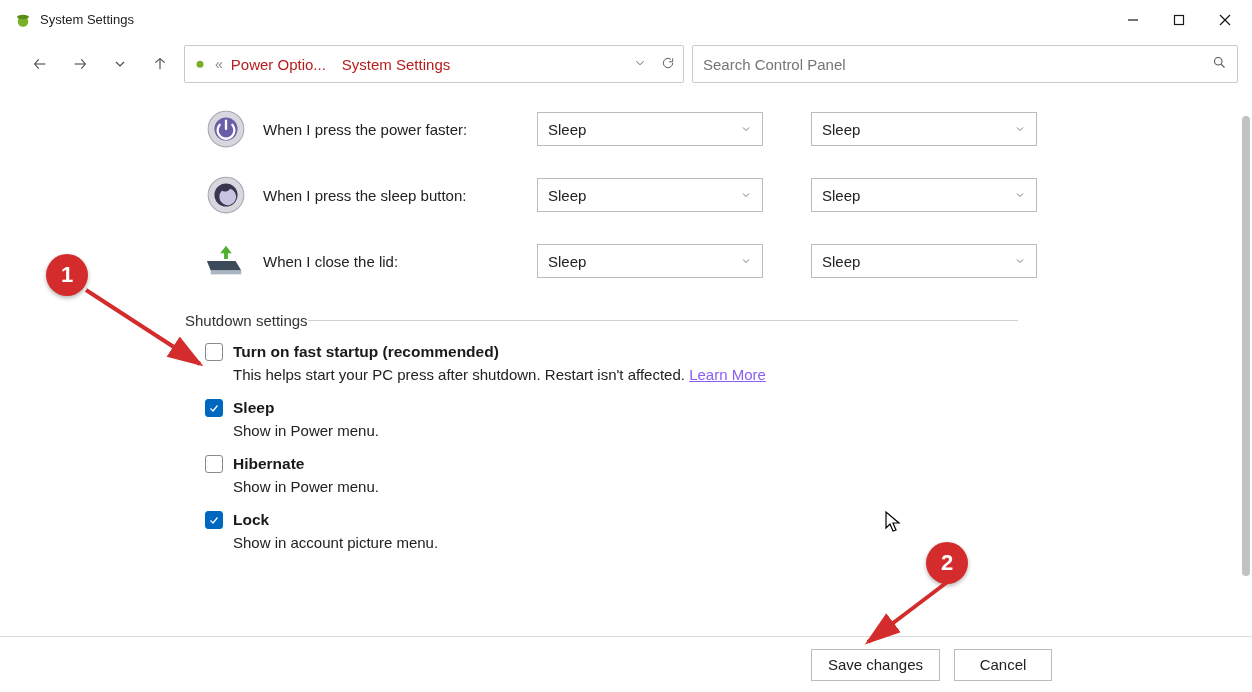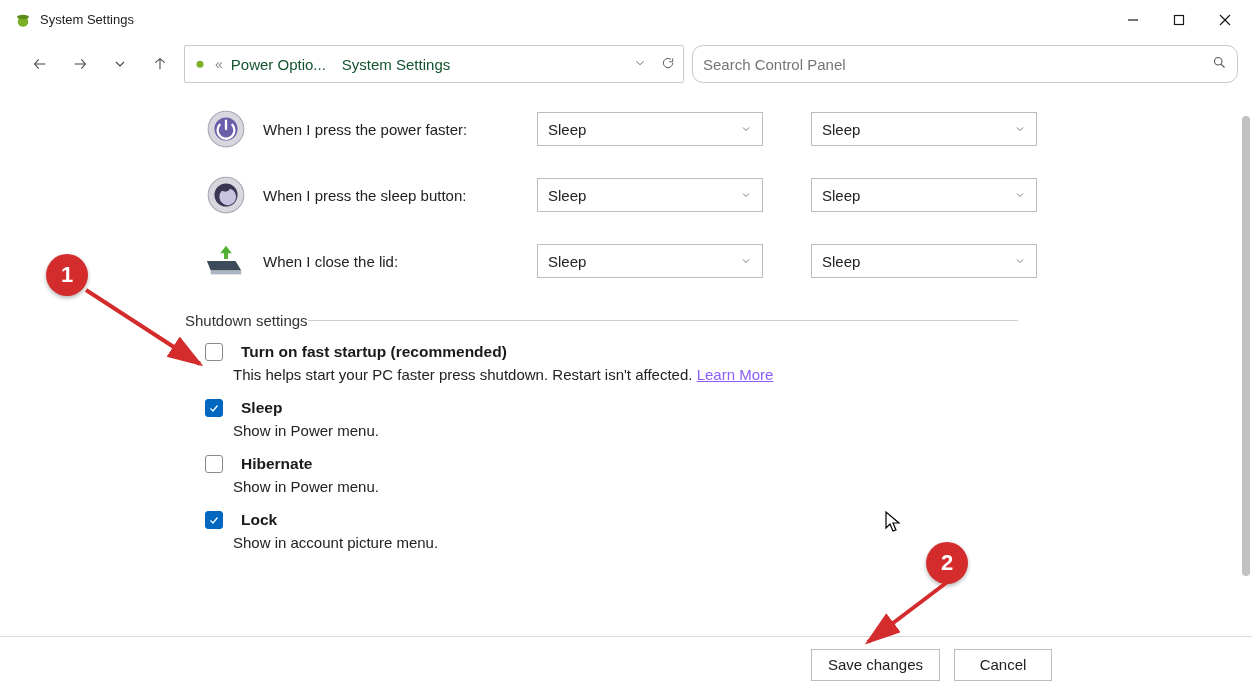--- a/index.html
+++ b/index.html
@@ -47,29 +47,29 @@
     .navbtn svg { width:16px; height:16px; stroke:#444; fill:none; stroke-width:1.6; }
     .addrbar {
       flex: 0 0 500px;
       height: 38px;
       border: 1px solid #c9c9c9;
       border-radius: 2px;
       display:flex; align-items:center;
       padding: 0 8px;
       gap: 8px;
     }
-    .addrbar .crumb { color:#14532d; font-size:15px; }
+    .addrbar .crumb { color:#b91c1c; font-size:15px; }
     .addrbar .sep { color:#888; }
     .addrbar .spill { margin-left:auto; display:flex; gap:14px; align-items:center; }
     .addrbar .spill svg, .addrbar .leadicon svg { width:14px; height:14px; stroke:#555; fill:none; stroke-width:1.6; }
     .searchbar {
       flex: 1;
       height: 38px;
       border: 1px solid #c9c9c9;
-      border-radius: 11px;
+      border-radius: 2px;
       display:flex; align-items:center;
       padding: 0 10px;
       color:#777;
       gap: 8px;
     }
     .searchbar input {
       border:none; outline:none; flex:1; font-size:15px; color:#555; background:transparent;
     }
     .searchbar .mag { margin-left:auto; }
     .searchbar svg { width:15px; height:15px; stroke:#555; fill:none; stroke-width:1.8; }
@@ -109,21 +109,21 @@
 
     .section-head {
       display:flex; align-items:center; 
       margin: 18px 0 14px -20px;
       font-size:15px; color:#333;
     }
     .section-head .rule { flex:1; height:1px; background:#d0d0d0; max-width: 710px; }
 
     .optlist { padding-left: 0; }
     .optitem { margin-bottom: 16px; }
-    .optitem .row1 { display:flex; align-items:center; gap:18px; }
+    .optitem .row1 { display:flex; align-items:center; gap:10px; }
     .optitem .row1 .t { font-weight:700; font-size:15.5px; }
     .optitem .row2 { margin-left: 28px; margin-top: 5px; font-size:15px; color:#222; }
     .optitem a { color:#8b5cf6; text-decoration:underline; }
 
     .chk {
       width:18px; height:18px; border:1px solid #8a8a8a; border-radius:3px;
       display:inline-flex; align-items:center; justify-content:center;
       background:#fff;
       flex-shrink:0;
     }
@@ -334,21 +334,21 @@
     <div class="optitem">
       <div class="row1">
         <span class="chk">
             <svg viewBox="0 0 24 24">
               <polyline points="5,13 10,18 19,7"></polyline>
             </svg>
           </span>
         <span class="t">Turn on fast startup (recommended)</span>
       </div>
       <div class="row2">
-        <span>This helps start your PC faster press shutdown. Restart isn't affected. </span><a href="#">Learn More</a>
+        <span>This helps start your PC press after shutdown. Restart isn't affected. </span><a href="#">Learn More</a>
       </div>
     </div>
 
     <div class="optitem">
       <div class="row1">
         <span class="chk checked">
             <svg viewBox="0 0 24 24">
               <polyline points="5,13 10,18 19,7"></polyline>
             </svg>
           </span>

